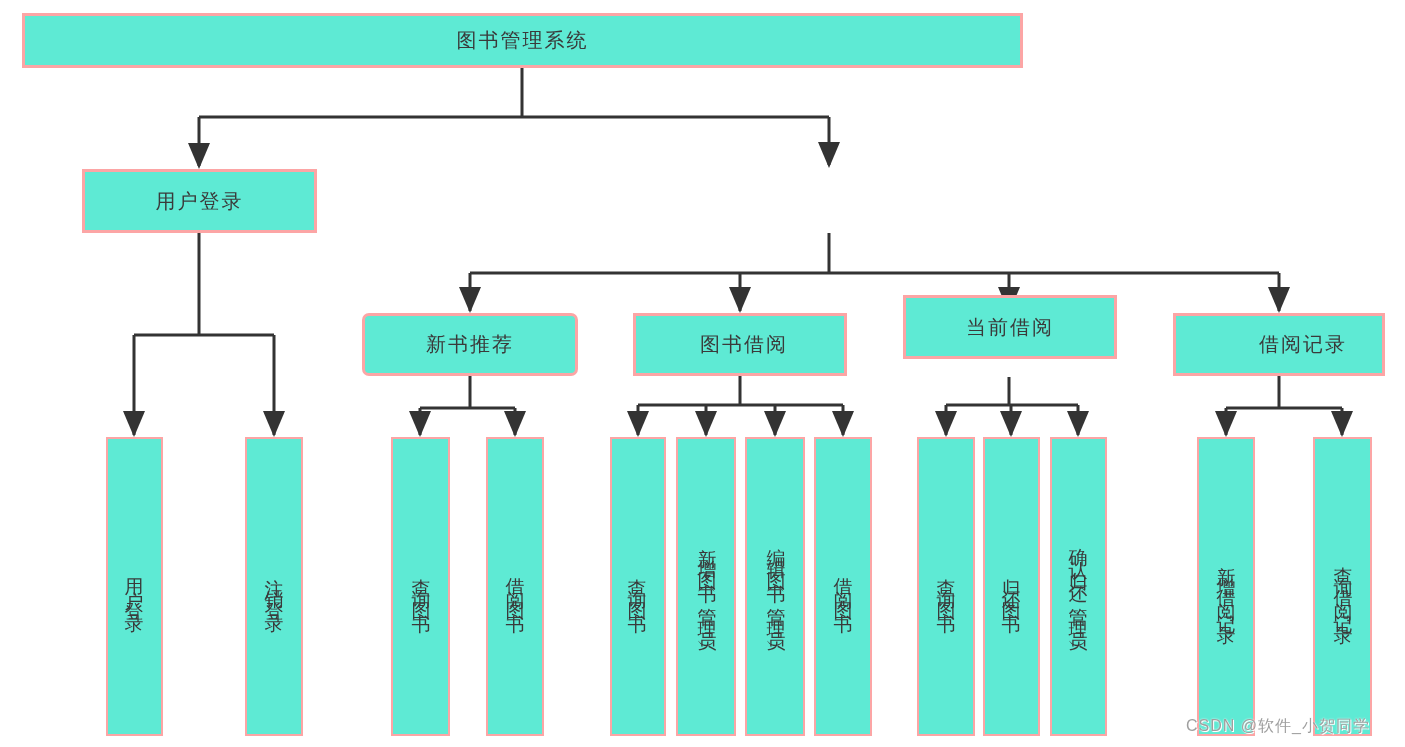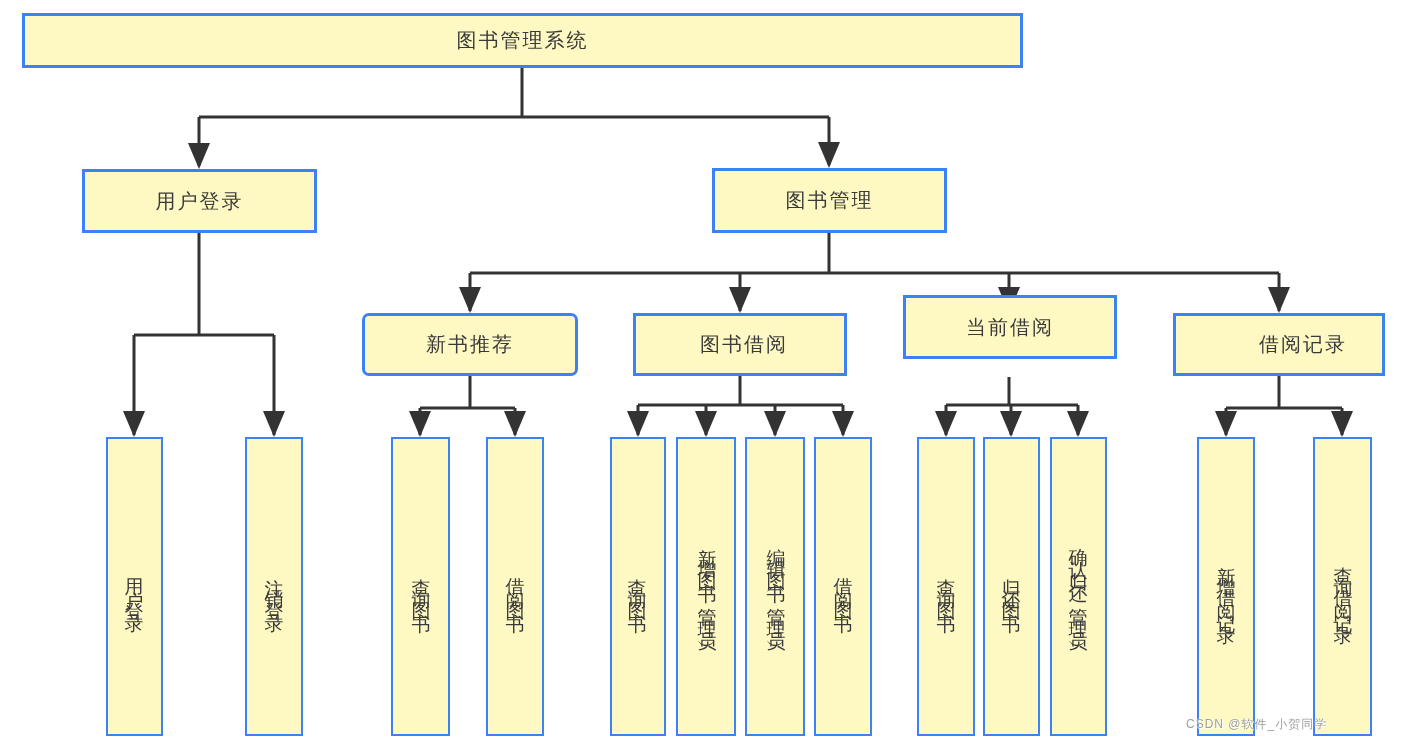--- a/index.html
+++ b/index.html
@@ -13,22 +13,22 @@
   }
   .wires {
     position: absolute;
     left: 0; top: 0;
     width: 1405px; height: 747px;
     pointer-events: none;
   }
   .node {
     position: absolute;
     box-sizing: border-box;
-    background: #fef9c3;
-    border: 3px solid #3b82f6;
+    background: #5eead4;
+    border: 3px solid #fca5a5;
     color: #3a3a3a;
   }
   .h-node {
     display: flex;
     align-items: center;
     justify-content: center;
     font-size: 20px;
     letter-spacing: 2px;
     white-space: nowrap;
   }
@@ -39,21 +39,21 @@
     text-align: center;
     font-size: 19px;
     letter-spacing: 12px;
     line-height: 53px;
     overflow: hidden;
   }
   .watermark {
     position: absolute;
     left: 1186px;
     top: 716px;
-    font-size: 12px;
+    font-size: 16px;
     letter-spacing: 1px;
     color: #9f9f9f;
     text-shadow: 0 0 2px #ffffff, 1px 1px 0 #ffffff;
     white-space: nowrap;
     z-index: 10;
   }
 </style>
 </head>
 <body>
 
@@ -88,21 +88,20 @@
       <polygon points="1000,411 1022,411 1011,437"></polygon>
       <polygon points="1067,411 1089,411 1078,437"></polygon>
       <polygon points="1215,411 1237,411 1226,437"></polygon>
       <polygon points="1331,411 1353,411 1342,437"></polygon>
     </g>
   </svg>
 
   <div class="node h-node" style="left:22px; top:13px; width:1001px; height:55px;">图书管理系统</div>
 
   <div class="node h-node" style="left:82px; top:169px; width:235px; height:64px;">用户登录</div>
-  <div class="node h-node" style="left:712px; top:168px; width:235px; height:65px;">图书管理</div>
 
   <div class="node h-node" style="left:362px; top:313px; width:216px; height:63px;border-radius:7px;">新书推荐</div>
   <div class="node h-node" style="left:633px; top:313px; width:214px; height:63px;padding-left:8px;">图书借阅</div>
   <div class="node h-node" style="left:903px; top:295px; width:214px; height:64px;">当前借阅</div>
   <div class="node h-node" style="left:1173px; top:313px; width:212px; height:63px;padding-left:48px;">借阅记录</div>
 
   <div class="node leaf" style="left:106px; top:437px; width:57px; height:299px;">用户登录</div>
   <div class="node leaf" style="left:245px; top:437px; width:58px; height:299px;">注销登录</div>
 
   <div class="node leaf" style="left:391px; top:437px; width:59px; height:299px;">查询图书</div>

